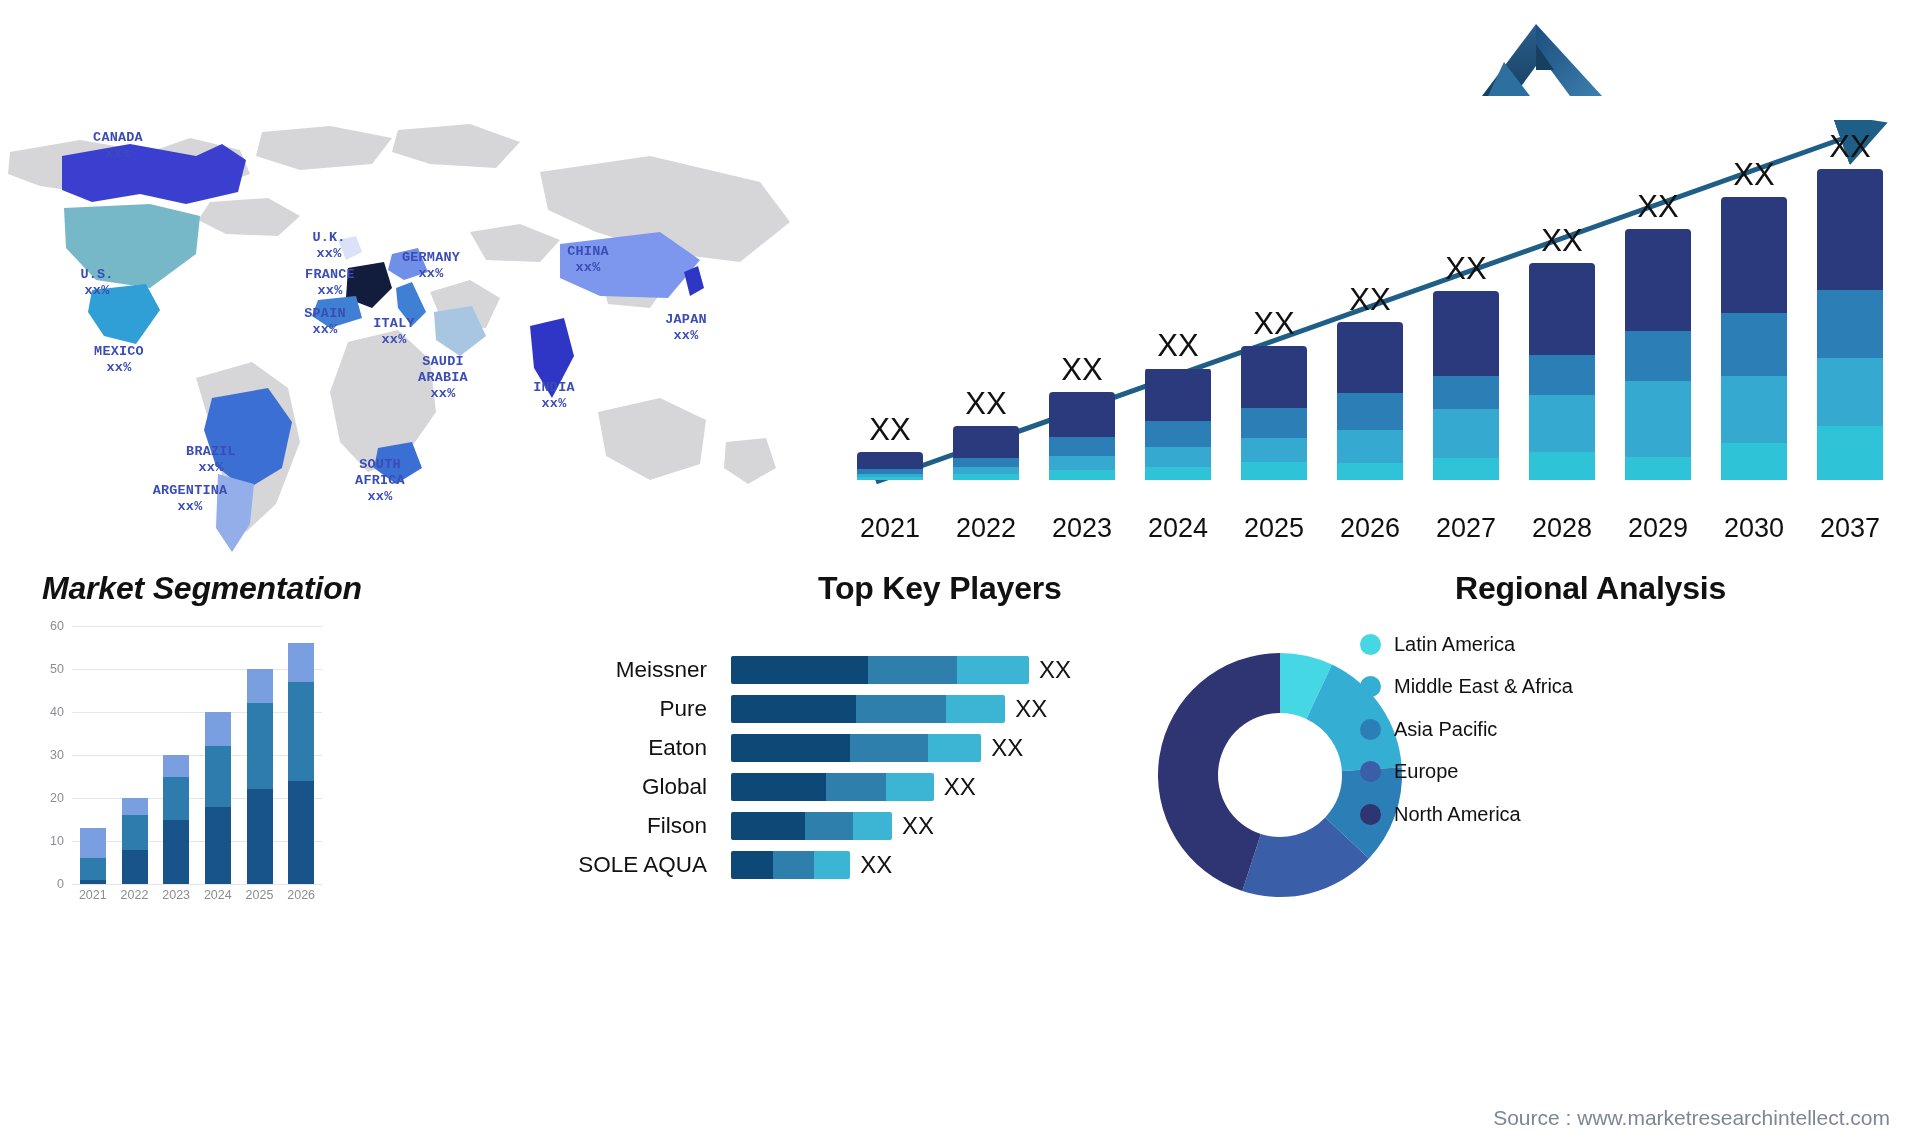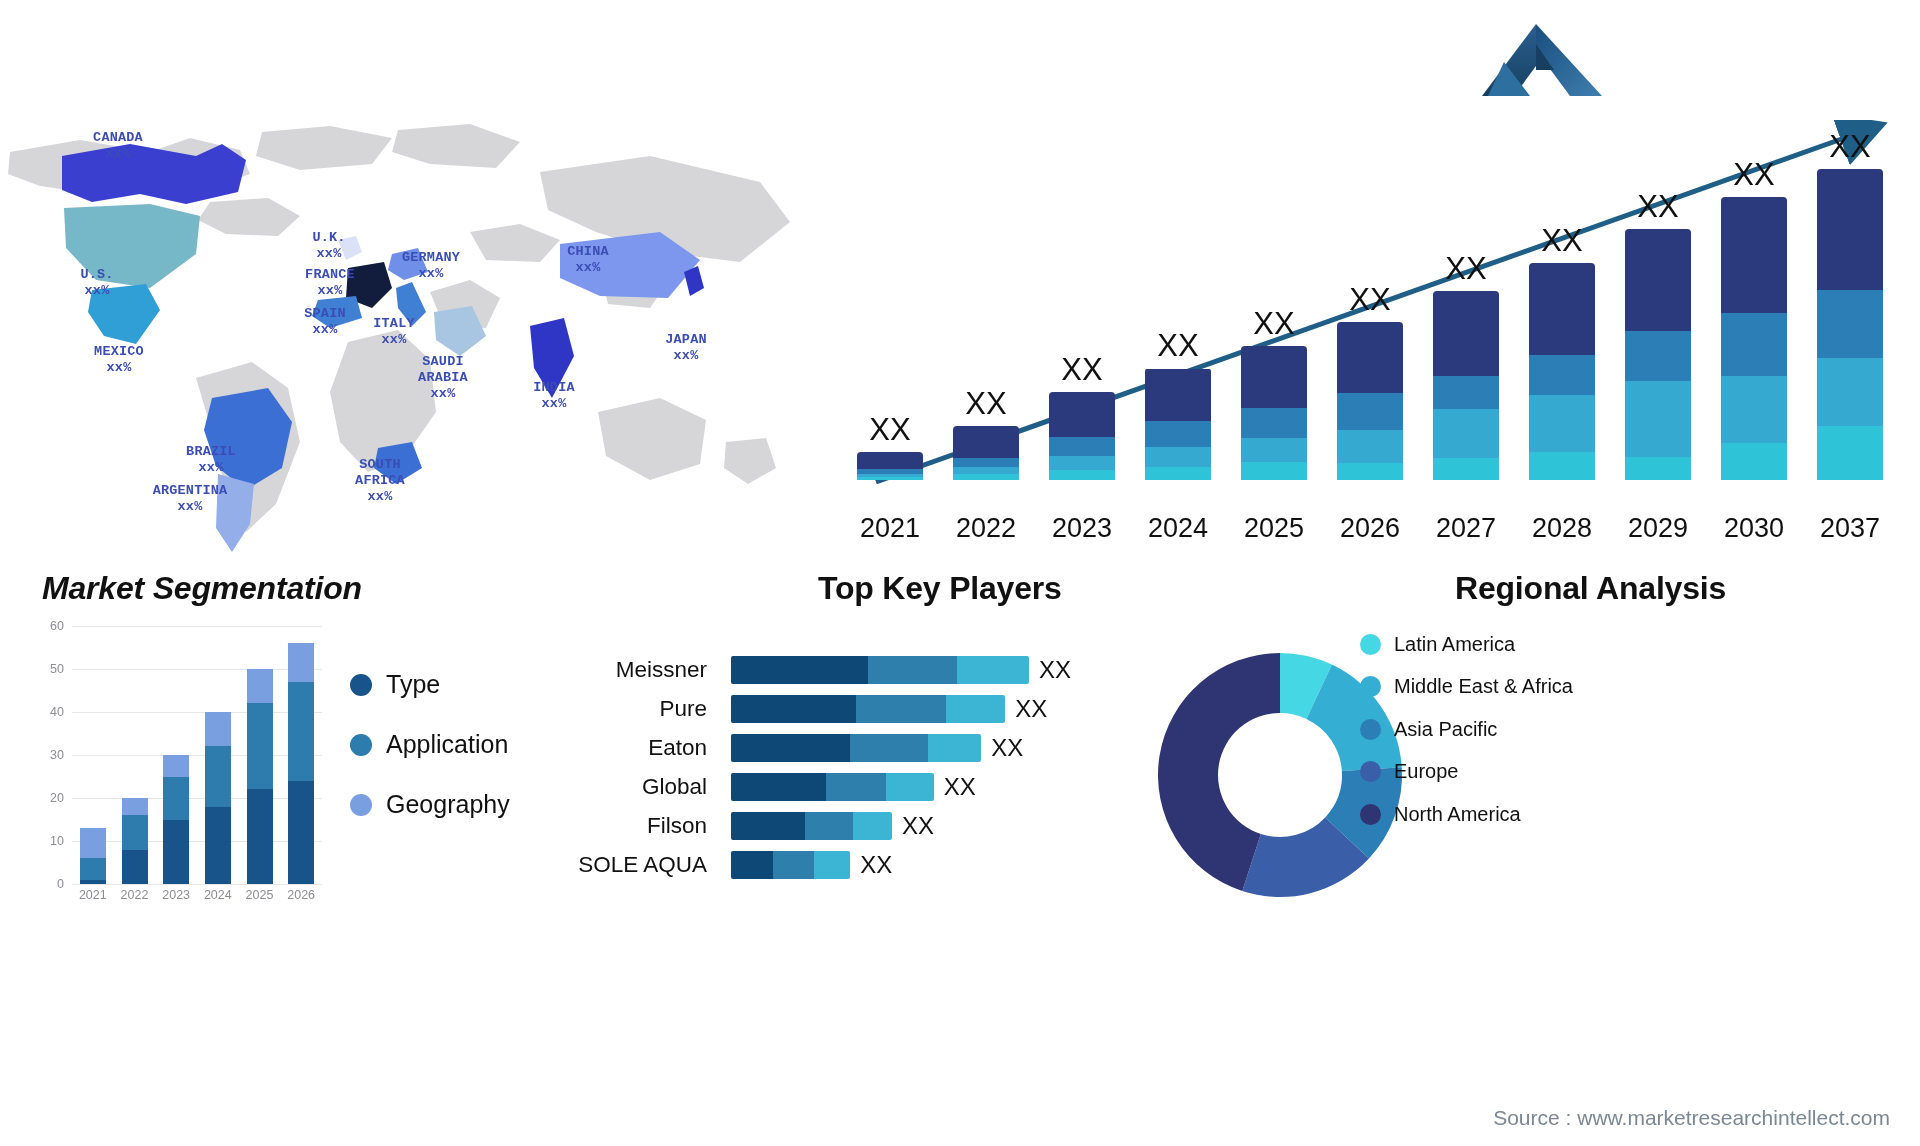--- a/index.html
+++ b/index.html
@@ -182,21 +182,21 @@
         <span>xx%</span>
       </div>
       <div class="mlabel" style="left: 554px; top: 268px;">
         <span>INDIA</span>
         <span>xx%</span>
       </div>
       <div class="mlabel" style="left: 588px; top: 132px;">
         <span>CHINA</span>
         <span>xx%</span>
       </div>
-      <div class="mlabel" style="left: 686px; top: 200px; margin-top: 20px;">
+      <div class="mlabel" style="left: 686px; top: 200px;">
         <span>JAPAN</span>
         <span>xx%</span>
       </div>
     </div>
 </div>
 
 <div class="growth">
   <svg class="arrow" width="1076" height="420" viewBox="0 0 1076 420">
     <defs>
       <marker id="ah" markerWidth="11" markerHeight="11" refX="2" refY="5.5" orient="auto">
@@ -344,34 +344,20 @@
         <div class="seg-seg" style="background: rgb(122, 159, 224); height: 16%;"></div>
       </div>
       <div class="seg-xlab" style="left: 187.5px;">2025</div>
       <div class="seg-bar" style="left: 216.167px; height: 240.8px;">
         <div class="seg-seg" style="background: rgb(24, 84, 138); height: 42.8571%;"></div>
         <div class="seg-seg" style="background: rgb(45, 124, 173); height: 41.0714%;"></div>
         <div class="seg-seg" style="background: rgb(122, 159, 224); height: 16.0714%;"></div>
       </div>
       <div class="seg-xlab" style="left: 229.167px;">2026</div>
     </div>
-  <div class="seg-legend" id="seg-legend">
-      <div class="lg-row">
-        <span class="lg-dot" style="background: rgb(24, 84, 138);"></span>
-        <span class="lg-txt">Type</span>
-      </div>
-      <div class="lg-row">
-        <span class="lg-dot" style="background: rgb(45, 124, 173);"></span>
-        <span class="lg-txt">Application</span>
-      </div>
-      <div class="lg-row">
-        <span class="lg-dot" style="background: rgb(122, 159, 224);"></span>
-        <span class="lg-txt">Geography</span>
-      </div>
-    </div>
 </div>
 
 <div class="sect-title" style="left:818px;top:570px;">Top Key Players</div>
 <div class="players" id="players">
     <div class="pl-name" style="top: 58px;">Meissner</div>
     <div class="pl-bar" style="left: 76px; top: 44px; width: 298px;">
       <div class="pl-seg" style="background: rgb(14, 72, 118); width: 46%;"></div>
       <div class="pl-seg" style="background: rgb(46, 127, 171); width: 30%;"></div>
       <div class="pl-seg" style="background: rgb(60, 180, 212); width: 24%;"></div>
     </div>

